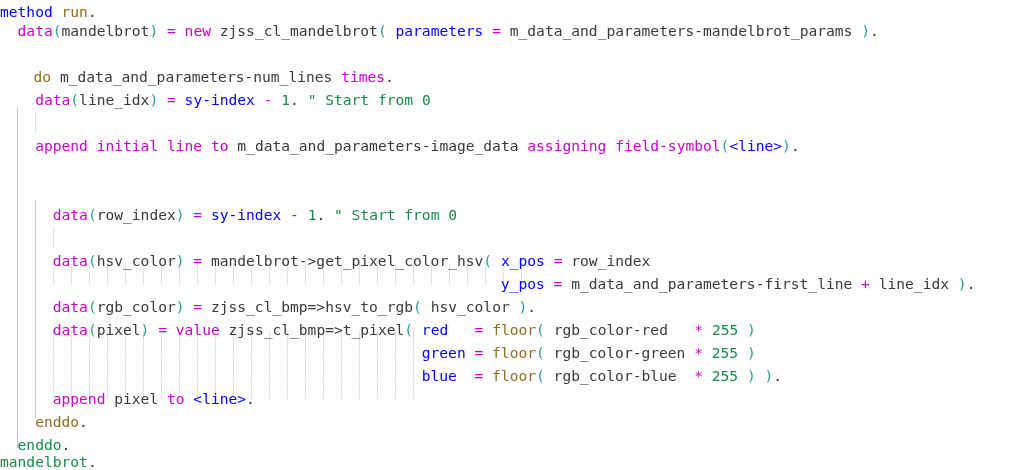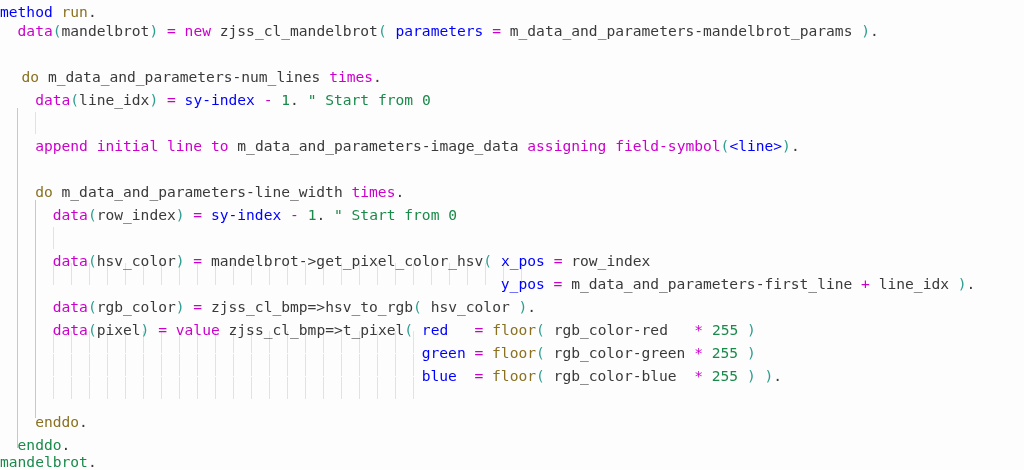--- a/index.html
+++ b/index.html
@@ -161,42 +161,42 @@
   <div class="tick" style="left:341px; top:377px;"></div>
   <div class="tick" style="left:359px; top:377px;"></div>
   <div class="tick" style="left:377px; top:377px;"></div>
   <div class="tick" style="left:395px; top:377px;"></div>
   <div class="tick" style="left:413px; top:377px;"></div>
 
   <div class="line" style="top:0px; left:0px;"><span class="kw2">method</span><span class="id"> </span><span class="ctl">run</span><span class="id">.</span></div>
 
   <div class="line" style="top:19px; left:0px;"><span class="id">  </span><span class="kw">data</span><span class="par">(</span><span class="id">mandelbrot</span><span class="par">)</span><span class="id"> </span><span class="op">=</span><span class="id"> </span><span class="kw">new</span><span class="id"> </span><span class="id">zjss_cl_mandelbrot</span><span class="par">(</span><span class="id"> </span><span class="kw2">parameters</span><span class="id"> </span><span class="op">=</span><span class="id"> </span><span class="id">m_data_and_parameters-mandelbrot_params</span><span class="id"> </span><span class="par">)</span><span class="id">.</span></div>
 
-  <div class="line" style="top:65px; left:4px;"><span class="id">  </span><span class="ctl">do</span><span class="id"> </span><span class="id">m_data_and_parameters-num_lines</span><span class="id"> </span><span class="kw">times</span><span class="id">.</span></div>
+  <div class="line" style="top:65px; left:16px;"><span class="id">  </span><span class="ctl">do</span><span class="id"> </span><span class="id">m_data_and_parameters-num_lines</span><span class="id"> </span><span class="kw">times</span><span class="id">.</span></div>
 
   <div class="line" style="top:88px; left:0px;"><span class="id">    </span><span class="kw">data</span><span class="par">(</span><span class="id">line_idx</span><span class="par">)</span><span class="id"> </span><span class="op">=</span><span class="id"> </span><span class="kw2">sy-index</span><span class="id"> </span><span class="op">-</span><span class="id"> </span><span class="num">1</span><span class="id">. </span><span class="cmt">" Start from 0</span></div>
 
   <div class="line" style="top:134px; left:0px;"><span class="id">    </span><span class="kw">append</span><span class="id"> </span><span class="kw">initial</span><span class="id"> </span><span class="kw">line</span><span class="id"> </span><span class="kw">to</span><span class="id"> </span><span class="id">m_data_and_parameters-image_data</span><span class="id"> </span><span class="kw">assigning</span><span class="id"> </span><span class="kw">field-symbol</span><span class="par">(</span><span class="kw2">&lt;line&gt;</span><span class="par">)</span><span class="id">.</span></div>
 
-  <div class="line" style="top:180px; left:0px;"><span class="id">    </span><span class="ctl">do</span><span class="id"> </span><span class="id">m_data_and_parameters-line_width</span><span class="id"> </span><span class="kw">times</span><span class="id">.</span></div>
 
   <div class="line" style="top:203px; left:0px;"><span class="id">      </span><span class="kw">data</span><span class="par">(</span><span class="id">row_index</span><span class="par">)</span><span class="id"> </span><span class="op">=</span><span class="id"> </span><span class="kw2">sy-index</span><span class="id"> </span><span class="op">-</span><span class="id"> </span><span class="num">1</span><span class="id">. </span><span class="cmt">" Start from 0</span></div>
 
   <div class="line" style="top:249px; left:0px;"><span class="id">      </span><span class="kw">data</span><span class="par">(</span><span class="id">hsv_color</span><span class="par">)</span><span class="id"> </span><span class="op">=</span><span class="id"> </span><span class="id">mandelbrot-&gt;get_pixel_color_hsv</span><span class="par">(</span><span class="id"> </span><span class="kw2">x_pos</span><span class="id"> </span><span class="op">=</span><span class="id"> </span><span class="id">row_index</span></div>
 
   <div class="line" style="top:272px; left:0px;"><span class="id">                                                         </span><span class="kw2">y_pos</span><span class="id"> </span><span class="op">=</span><span class="id"> </span><span class="id">m_data_and_parameters-first_line</span><span class="id"> </span><span class="op">+</span><span class="id"> </span><span class="id">line_idx</span><span class="id"> </span><span class="par">)</span><span class="id">.</span></div>
 
   <div class="line" style="top:295px; left:0px;"><span class="id">      </span><span class="kw">data</span><span class="par">(</span><span class="id">rgb_color</span><span class="par">)</span><span class="id"> </span><span class="op">=</span><span class="id"> </span><span class="id">zjss_cl_bmp=&gt;hsv_to_rgb</span><span class="par">(</span><span class="id"> </span><span class="id">hsv_color</span><span class="id"> </span><span class="par">)</span><span class="id">.</span></div>
 
   <div class="line" style="top:318px; left:0px;"><span class="id">      </span><span class="kw">data</span><span class="par">(</span><span class="id">pixel</span><span class="par">)</span><span class="id"> </span><span class="op">=</span><span class="id"> </span><span class="kw">value</span><span class="id"> </span><span class="id">zjss_cl_bmp=&gt;t_pixel</span><span class="par">(</span><span class="id"> </span><span class="kw2">red</span><span class="id">   </span><span class="op">=</span><span class="id"> </span><span class="fn">floor</span><span class="par">(</span><span class="id"> </span><span class="id">rgb_color-red</span><span class="id">   </span><span class="op">*</span><span class="id"> </span><span class="num">255</span><span class="id"> </span><span class="par">)</span></div>
 
   <div class="line" style="top:341px; left:0px;"><span class="id">                                                </span><span class="kw2">green</span><span class="id"> </span><span class="op">=</span><span class="id"> </span><span class="fn">floor</span><span class="par">(</span><span class="id"> </span><span class="id">rgb_color-green</span><span class="id"> </span><span class="op">*</span><span class="id"> </span><span class="num">255</span><span class="id"> </span><span class="par">)</span></div>
 
   <div class="line" style="top:364px; left:0px;"><span class="id">                                                </span><span class="kw2">blue</span><span class="id">  </span><span class="op">=</span><span class="id"> </span><span class="fn">floor</span><span class="par">(</span><span class="id"> </span><span class="id">rgb_color-blue</span><span class="id">  </span><span class="op">*</span><span class="id"> </span><span class="num">255</span><span class="id"> </span><span class="par">)</span><span class="id"> </span><span class="par">)</span><span class="id">.</span></div>
 
+  <div class="line" style="top:387px; left:0px;"><span class="id">      </span><span class="kw">append</span><span class="id"> </span><span class="id">pixel</span><span class="id"> </span><span class="kw">to</span><span class="id"> </span><span class="kw2">&lt;line&gt;</span><span class="id">.</span></div>
 
   <div class="line" style="top:410px; left:0px;"><span class="id">    </span><span class="ctl">enddo</span><span class="id">.</span></div>
 
   <div class="line" style="top:433px; left:0px;"><span class="id">  </span><span class="green">enddo</span><span class="id">.</span></div>
 
   <div class="line" style="top:450px; left:0px;"><span class="green">mandelbrot</span><span class="id">.</span></div>
 
 </div>
 
 </body></html>

